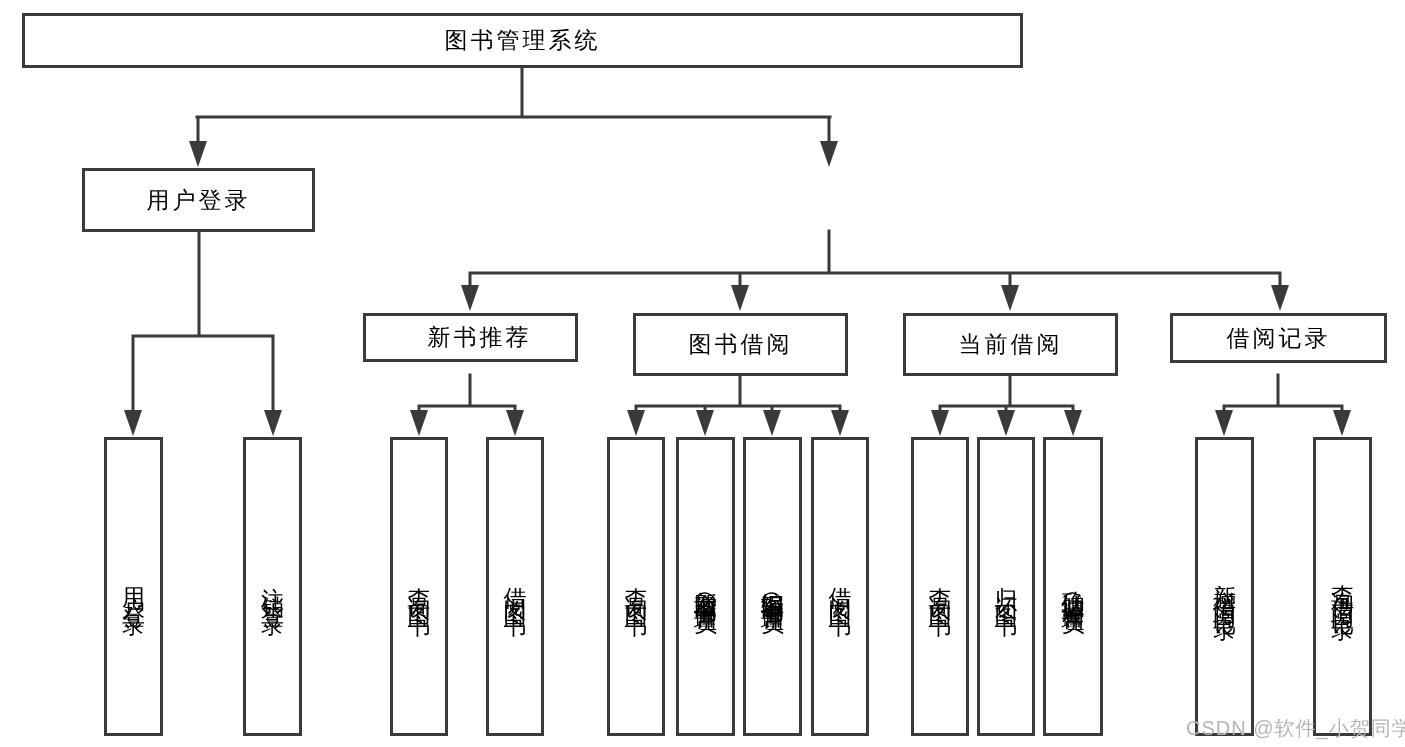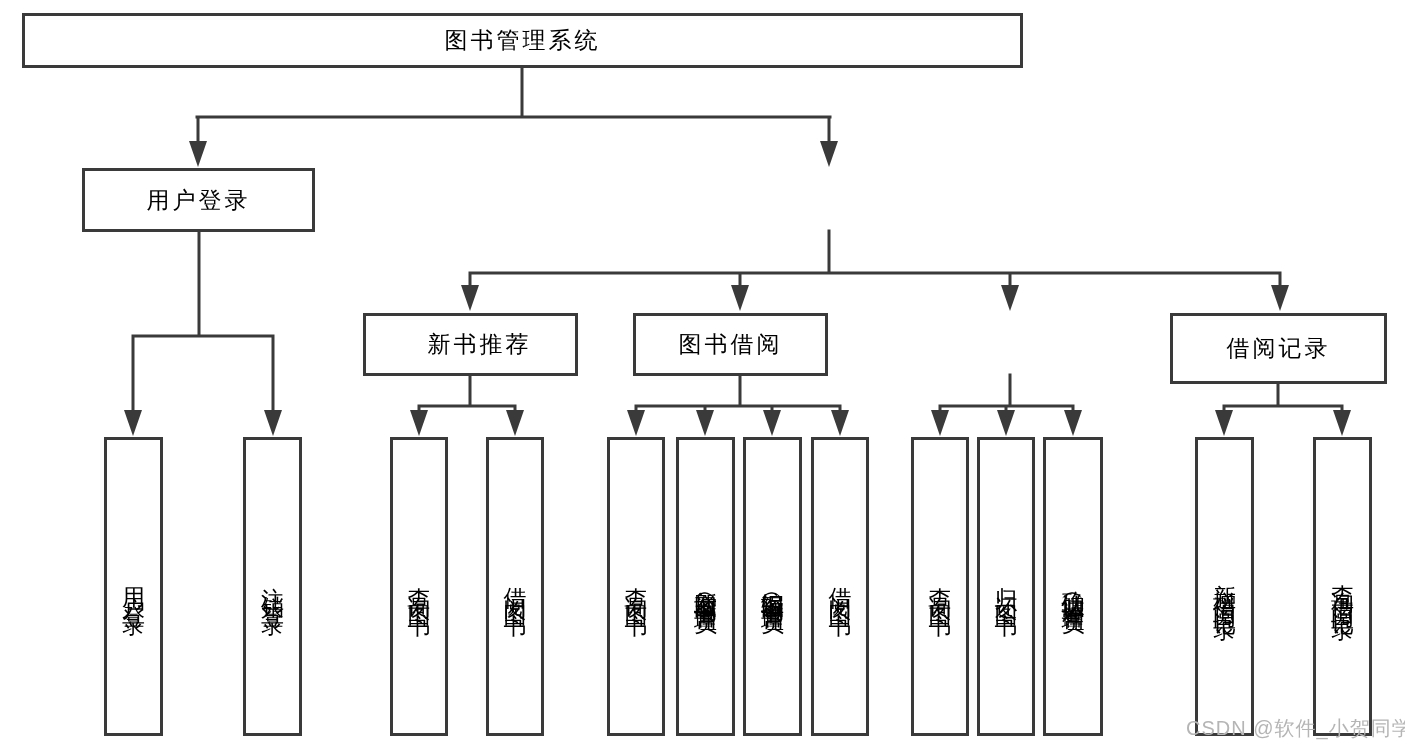--- a/index.html
+++ b/index.html
@@ -104,27 +104,30 @@
   </svg>
 
   <div class="node" style="left:22px; top:13px; width:1001px; height:55px;">
     <span class="h-label">图书管理系统</span>
   </div>
 
   <div class="node" style="left:82px; top:168px; width:233px; height:64px;">
     <span class="h-label">用户登录</span>
   </div>
 
-  <div class="node" style="left:363px; top:313px; width:215px; height:63px;padding-left:18px;">
+  <div class="node" style="left:363px; top:313px; width:215px; height:49px;padding-left:18px;">
     <span class="h-label">新书推荐</span>
   </div>
-  <div class="node" style="left:633px; top:313px; width:195px; height:63px;">
+  <div class="node" style="left:633px; top:313px; width:215px; height:63px;">
     <span class="h-label">图书借阅</span>
   </div>
-  <div class="node" style="left:1170px; top:313px; width:217px; height:71px;">
+  <div class="node" style="left:903px; top:313px; width:215px; height:63px;">
+    <span class="h-label">当前借阅</span>
+  </div>
+  <div class="node" style="left:1170px; top:313px; width:217px; height:50px;">
     <span class="h-label">借阅记录</span>
   </div>
 
   <div class="node leaf" style="left:104px; top:437px; width:59px; height:299px;">
     <span class="v-text" style="letter-spacing: 9px;">用户登录</span>
   </div>
   <div class="node leaf" style="left:243px; top:437px; width:59px; height:299px;">
     <span class="v-text" style="letter-spacing: 9px;">注销登录</span>
   </div>
 

